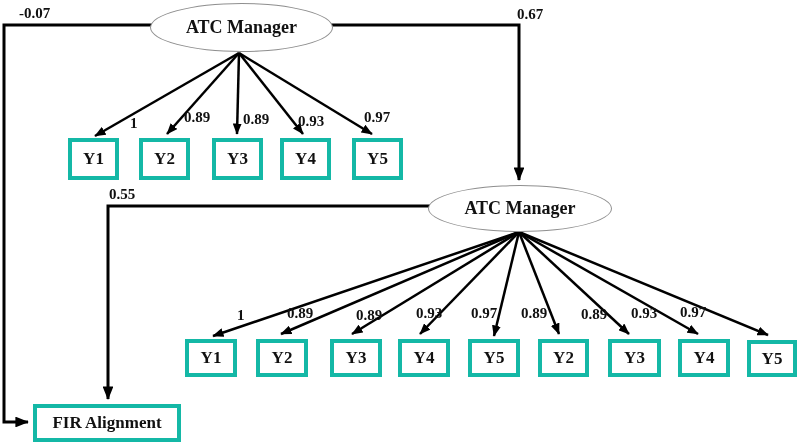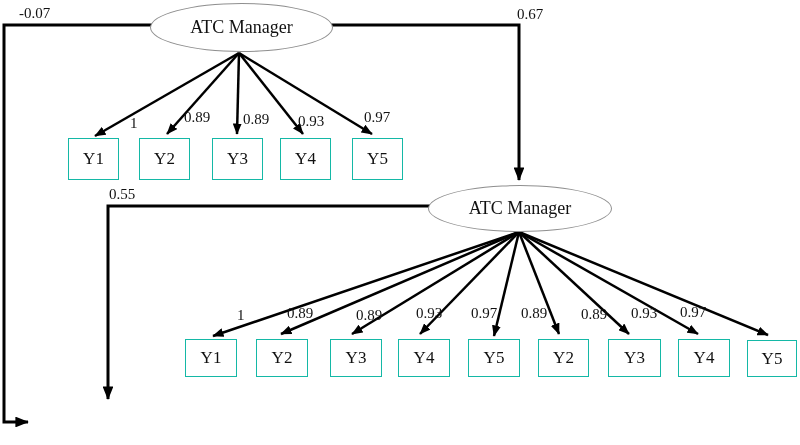--- a/index.html
+++ b/index.html
@@ -4,36 +4,37 @@
 <style>
   html, body { margin: 0; padding: 0; background: #ffffff; }
   .canvas {
     position: relative;
     width: 800px;
     height: 445px;
     background: #ffffff;
     font-family: "Liberation Serif", serif;
     color: #111111;
     overflow: hidden;
+    font-weight: bold;
   }
   .layer { position: absolute; left: 0; top: 0; }
   .ellipse {
     position: absolute;
     border: 1px solid #8f8f8f;
     border-radius: 50%;
     background: #ffffff;
     display: flex;
     align-items: center;
     justify-content: center;
     font-size: 18px;
     box-sizing: border-box;
   }
   .box {
     position: absolute;
-    border: 1px solid #14b8a6;
+    border: 4px solid #14b8a6;
     background: #ffffff;
     display: flex;
     align-items: center;
     justify-content: center;
     font-size: 17px;
     box-sizing: border-box;
   }
   .coef, .loading {
     position: absolute;
     font-size: 15px;
@@ -75,20 +76,21 @@
     <line class="fan" x1="519" y1="232" x2="494" y2="336" marker-end="url(#arw)"></line>
     <line class="fan" x1="519" y1="232" x2="559" y2="334" marker-end="url(#arw)"></line>
     <line class="fan" x1="519" y1="232" x2="629" y2="334" marker-end="url(#arw)"></line>
     <line class="fan" x1="519" y1="232" x2="698" y2="334" marker-end="url(#arw)"></line>
     <line class="fan" x1="519" y1="232" x2="768" y2="335" marker-end="url(#arw)"></line>
   </svg>
 
   <div class="ellipse" style="left:150px; top:3px; width:183px; height:49px;">ATC Manager</div>
   <div class="ellipse" style="left:428px; top:185px; width:184px; height:47px;">ATC Manager</div>
 
+  <div class="box" style="left:33px; top:404px; width:148px; height:38px;">FIR Alignment</div>
 
   <div class="box" style="left:68px;  top:138px; width:51px; height:42px;">Y1</div>
   <div class="box" style="left:139px; top:138px; width:51px; height:42px;">Y2</div>
   <div class="box" style="left:212px; top:138px; width:51px; height:42px;">Y3</div>
   <div class="box" style="left:280px; top:138px; width:51px; height:42px;">Y4</div>
   <div class="box" style="left:352px; top:138px; width:51px; height:42px;">Y5</div>
 
   <div class="box" style="left:185px; top:339px; width:52px; height:38px;">Y1</div>
   <div class="box" style="left:256px; top:339px; width:52px; height:38px;">Y2</div>
   <div class="box" style="left:330px; top:339px; width:52px; height:38px;">Y3</div>

